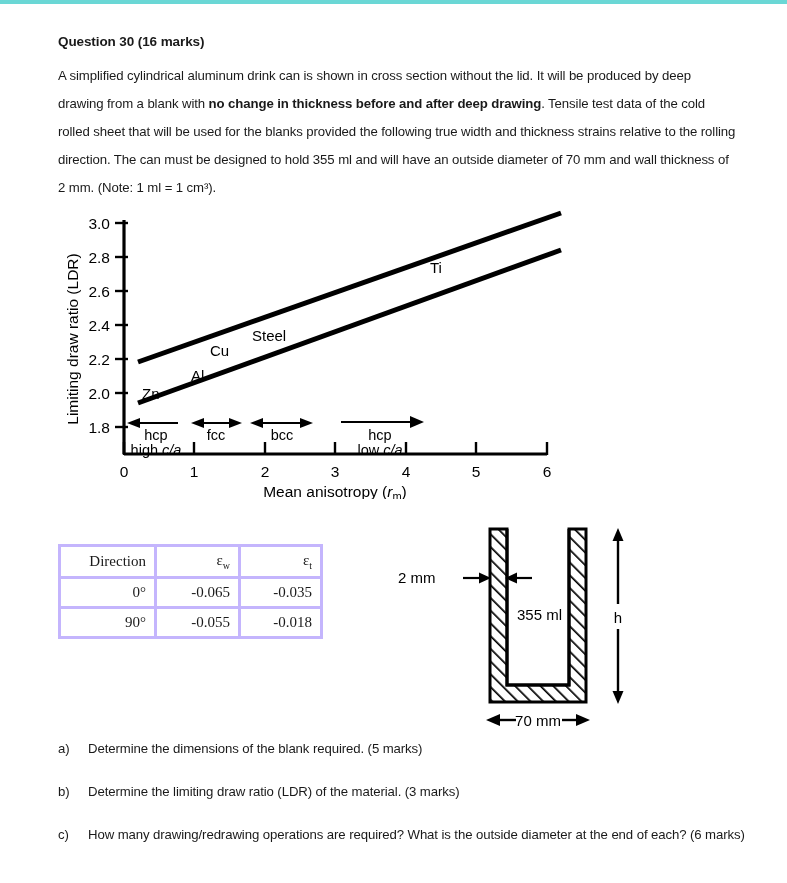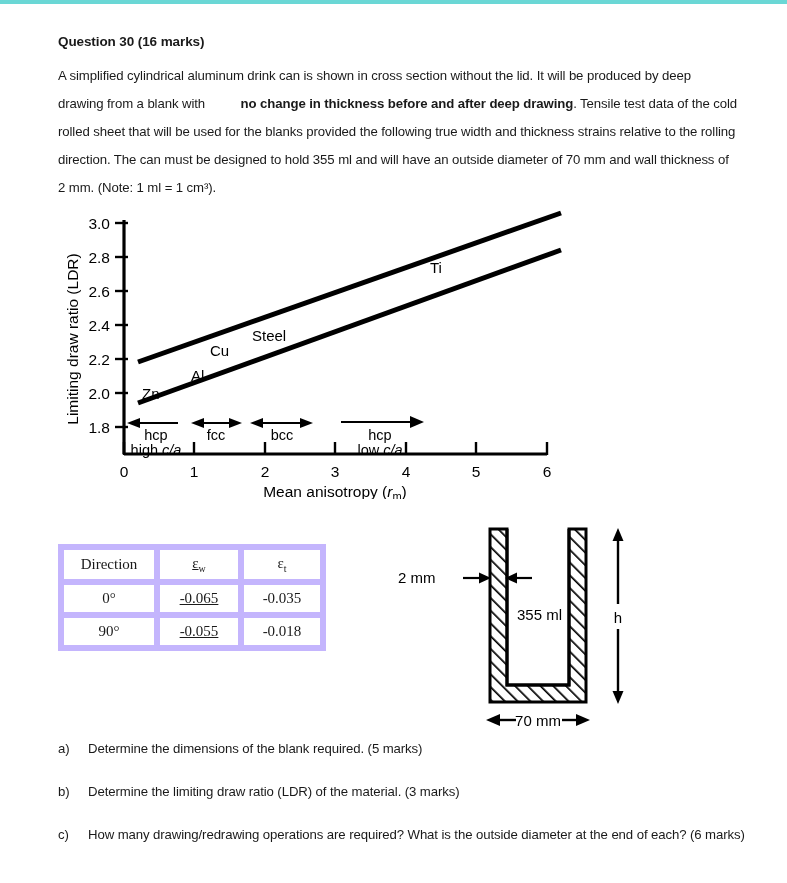--- a/index.html
+++ b/index.html
@@ -39,47 +39,47 @@
     letter-spacing: -0.1px;
   }
   .q-body {
     position: absolute;
     left: 58px; top: 58px;
     width: 680px;
     font-size: 13.2px;
     line-height: 28px;
     letter-spacing: -0.1px;
   }
-  .q-body b { font-weight: bold; margin-left: 32px; }
+  .q-body b { font-weight: bold; }
 
   
   #chart {
     position: absolute;
     left: 60px; top: 205px;
     width: 520px; height: 290px;
   }
   #chart svg { display: block; }
 
   
   #strain-table {
     position: absolute;
     left: 58px; top: 540px;
     border-collapse: collapse;
     font-family: "Liberation Serif", serif;
     font-size: 15px;
   }
   #strain-table th, #strain-table td {
-    border: 6px solid #c4b5fd;
+    border: 3px solid #c4b5fd;
     padding: 5px 8px;
-    text-align: center;
+    text-align: right;
     font-weight: normal;
     height: 28px;
   }
   #strain-table th:nth-child(1), #strain-table td:nth-child(1) { width: 96px; }
-  #strain-table th:nth-child(2), #strain-table td:nth-child(2) { width: 84px; text-decoration: underline; }
+  #strain-table th:nth-child(2), #strain-table td:nth-child(2) { width: 84px; }
   #strain-table th:nth-child(3), #strain-table td:nth-child(3) { width: 82px; }
   #strain-table sub { font-size: 10px; }
 
   
   #can-figure {
     position: absolute;
     left: 390px; top: 520px;
     width: 280px; height: 215px;
   }
   #can-figure svg { display: block; }

